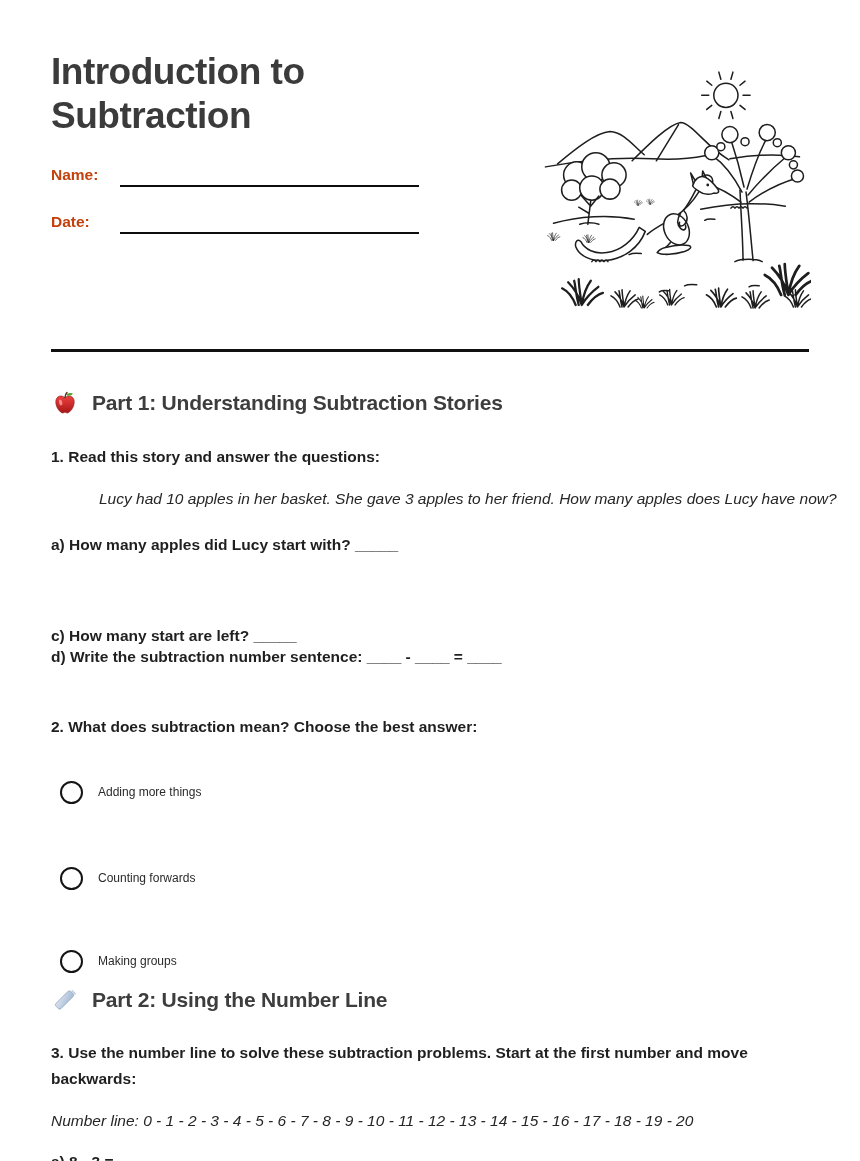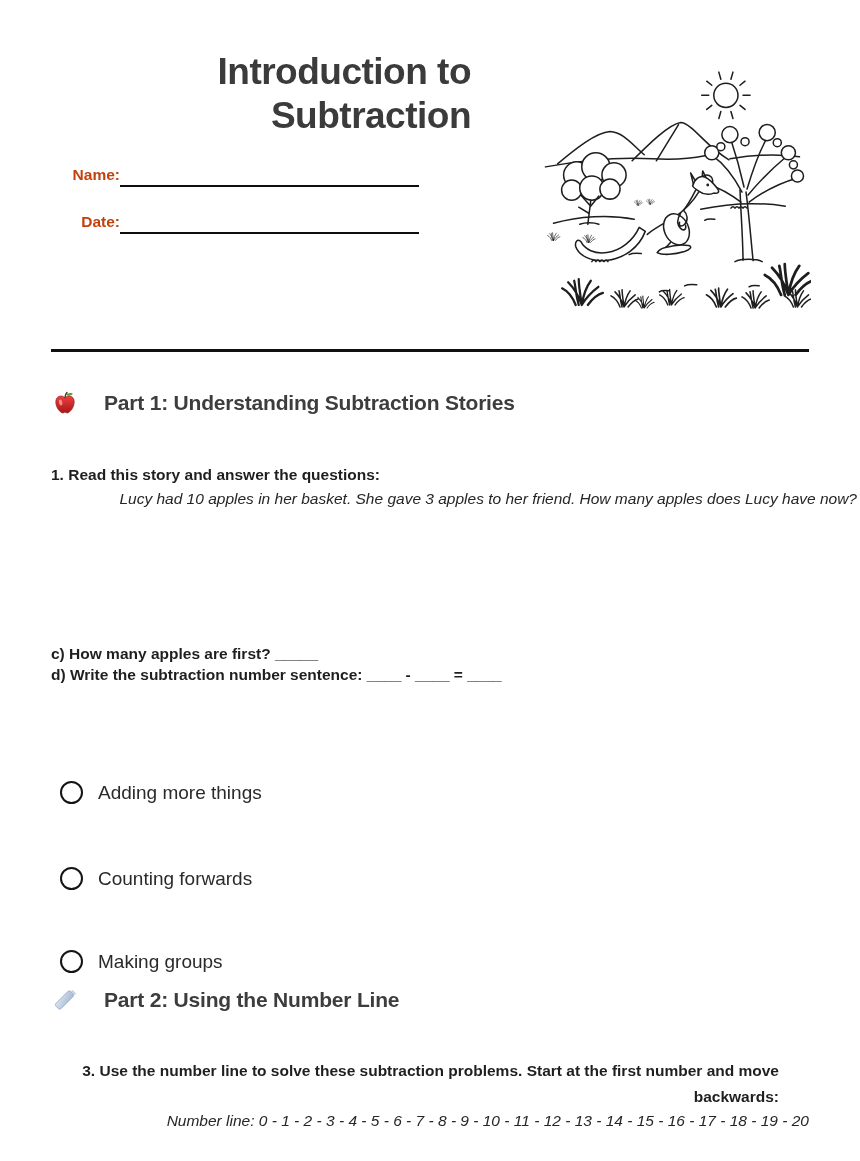--- a/index.html
+++ b/index.html
@@ -1,56 +1,56 @@
 <!DOCTYPE html>
 <html><head>
 <meta charset="utf-8">
 <style>
   * { margin:0; padding:0; box-sizing:border-box; }
   html,body { background:#ffffff; }
   body { font-family:"Liberation Sans", sans-serif; color:#1f1f1f; }
   .page {
     position:relative; width:860px; height:1161px; margin:0 auto;
-    background:#ffffff; overflow:hidden;text-align:right;
+    background:#ffffff; overflow:hidden;
   }
   .title {
     position:absolute; left:51px; top:50px; width:420px;
     font-size:37px; line-height:44px; font-weight:bold;
     letter-spacing:-0.5px; color:#3b3b3b;
   }
   .field-row { position:absolute; left:51px; display:flex; align-items:flex-end; }
   .field-row.name { top:165px; }
   .field-row.date { top:212px; }
   .field-label { width:69px; font-size:15.5px; font-weight:bold; color:#c2410c; padding-bottom:3px; }
   .write-line { width:299px; height:22px; border-bottom:2px solid #0d0d0d; }
   .illustration { position:absolute; left:543px; top:56px; width:268px; height:254px; }
   .illustration svg { width:100%; height:100%; }
   .divider { position:absolute; left:51px; top:349px; width:758px; height:3px; background:#101010; }
   .part-heading {
-    position:absolute; left:51px; display:flex; align-items:center; gap:26px;
+    position:absolute; left:51px; display:flex; align-items:center; gap:14px;
     font-size:21px; font-weight:bold; color:#3d3d3d; letter-spacing:-0.2px;
   }
   .part-heading.p1 { top:389px; }
   .part-heading.p2 { top:986px; }
   .icon-wrap { width:27px; height:27px; display:inline-flex; align-items:center; justify-content:center; }
   .para { position:absolute; left:51px; font-size:15.5px; line-height:26px; color:#1f1f1f; }
-  .bold { font-weight:bold;margin-top:18px; }
+  .bold { font-weight:bold; }
   .italic { font-style:italic; color:#262626; }
   .q1-prompt { top:444px; }
   .story { top:486px; width:758px;margin-left:48px; }
   .subq-a { top:532px; } .subq-b { top:577px; } .subq-c { top:623px; } .subq-d { top:644px; }
   .q2-prompt { top:714px; }
   .option-row { position:absolute; left:60px; display:flex; align-items:center; }
   .option-row.o0 { top:781px; } .option-row.o1 { top:824px; }
   .option-row.o2 { top:867px; } .option-row.o3 { top:910px;margin-top:40px; }
   .radio {
     width:23px; height:23px; border:2.5px solid #141414; border-radius:50%;
     background:#fff; flex:none; cursor:pointer;
   }
-  .option-label { margin-left:15px; font-size:19px; color:#2a2a2a; line-height:23px; }
+  .option-label { margin-left:15px; font-size:12px; color:#2a2a2a; line-height:23px; }
   .q3-prompt { top:1040px; width:728px; }
   .number-line { top:1108px; width:758px; color:#262626;font-style:italic; }
   .partial-line { top:1149px; }
 </style>
 </head>
 <body>
 
 <div class="page">
 
   <h1 class="title">Introduction to Subtraction</h1>
@@ -166,22 +166,24 @@
         <path d="M12 7 C12 5.2 12.6 3.6 13.8 2.4" stroke="#5b3a1e" stroke-width="1.4" fill="none" stroke-linecap="round"></path>
         <path d="M13.6 3.8 C16 2.2 18.6 2.6 19.2 3.2 C18.2 5.2 15.6 5.8 13.6 4.8 Z" fill="#54a238"></path>
         <ellipse cx="8" cy="11.5" rx="1.5" ry="2.8" fill="#ff9d9d" opacity="0.85" transform="rotate(-16 8 11.5)"></ellipse>
       </svg>
     </span>
     <span>Part 1: Understanding Subtraction Stories</span>
   </h2>
 
   <p class="para bold q1-prompt">1. Read this story and answer the questions:</p>
   <p class="para italic story">Lucy had 10 apples in her basket. She gave 3 apples to her friend. How many apples does Lucy have now?</p>
-  <p class="para bold subq-c">c) How many apples are first? _____</p>
+  <p class="para bold subq-a">a) How many apples did Lucy start with? _____</p>
+  <p class="para bold subq-c">c) How many start are left? _____</p>
   <p class="para bold subq-d">d) Write the subtraction number sentence: ____ - ____ = ____</p>
+  <p class="para bold q2-prompt">2. What does subtraction mean? Choose the best answer:</p>
 
   <div class="option-row o0">
     <span class="radio"></span>
     <span class="option-label">Adding more things</span>
   </div>
   <div class="option-row o2">
     <span class="radio"></span>
     <span class="option-label">Counting forwards</span>
   </div>
   <div class="option-row o3">

